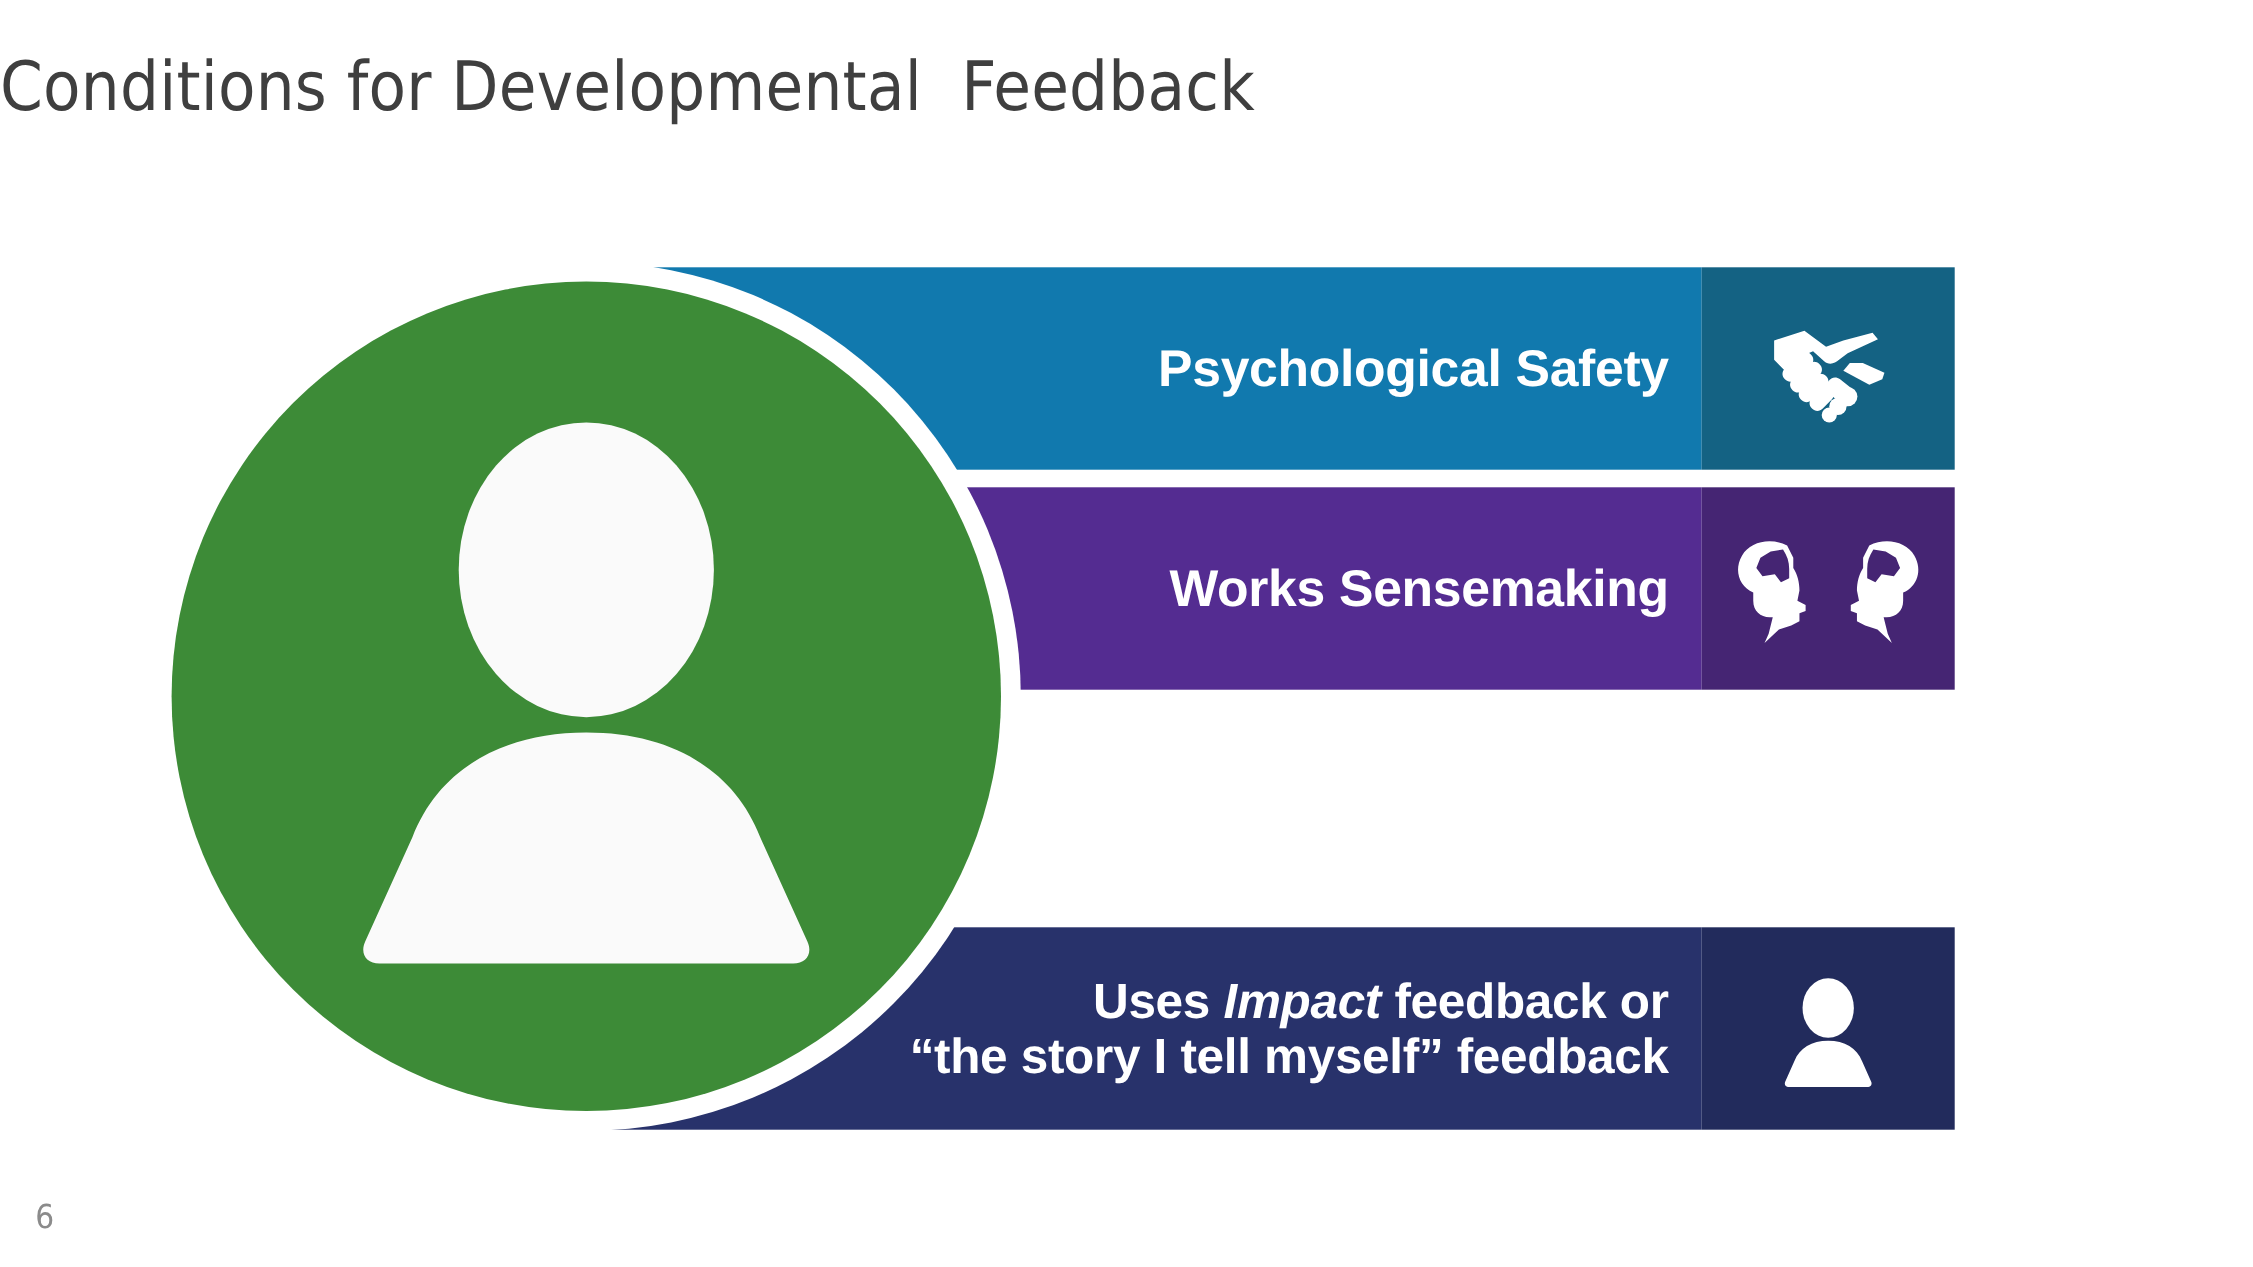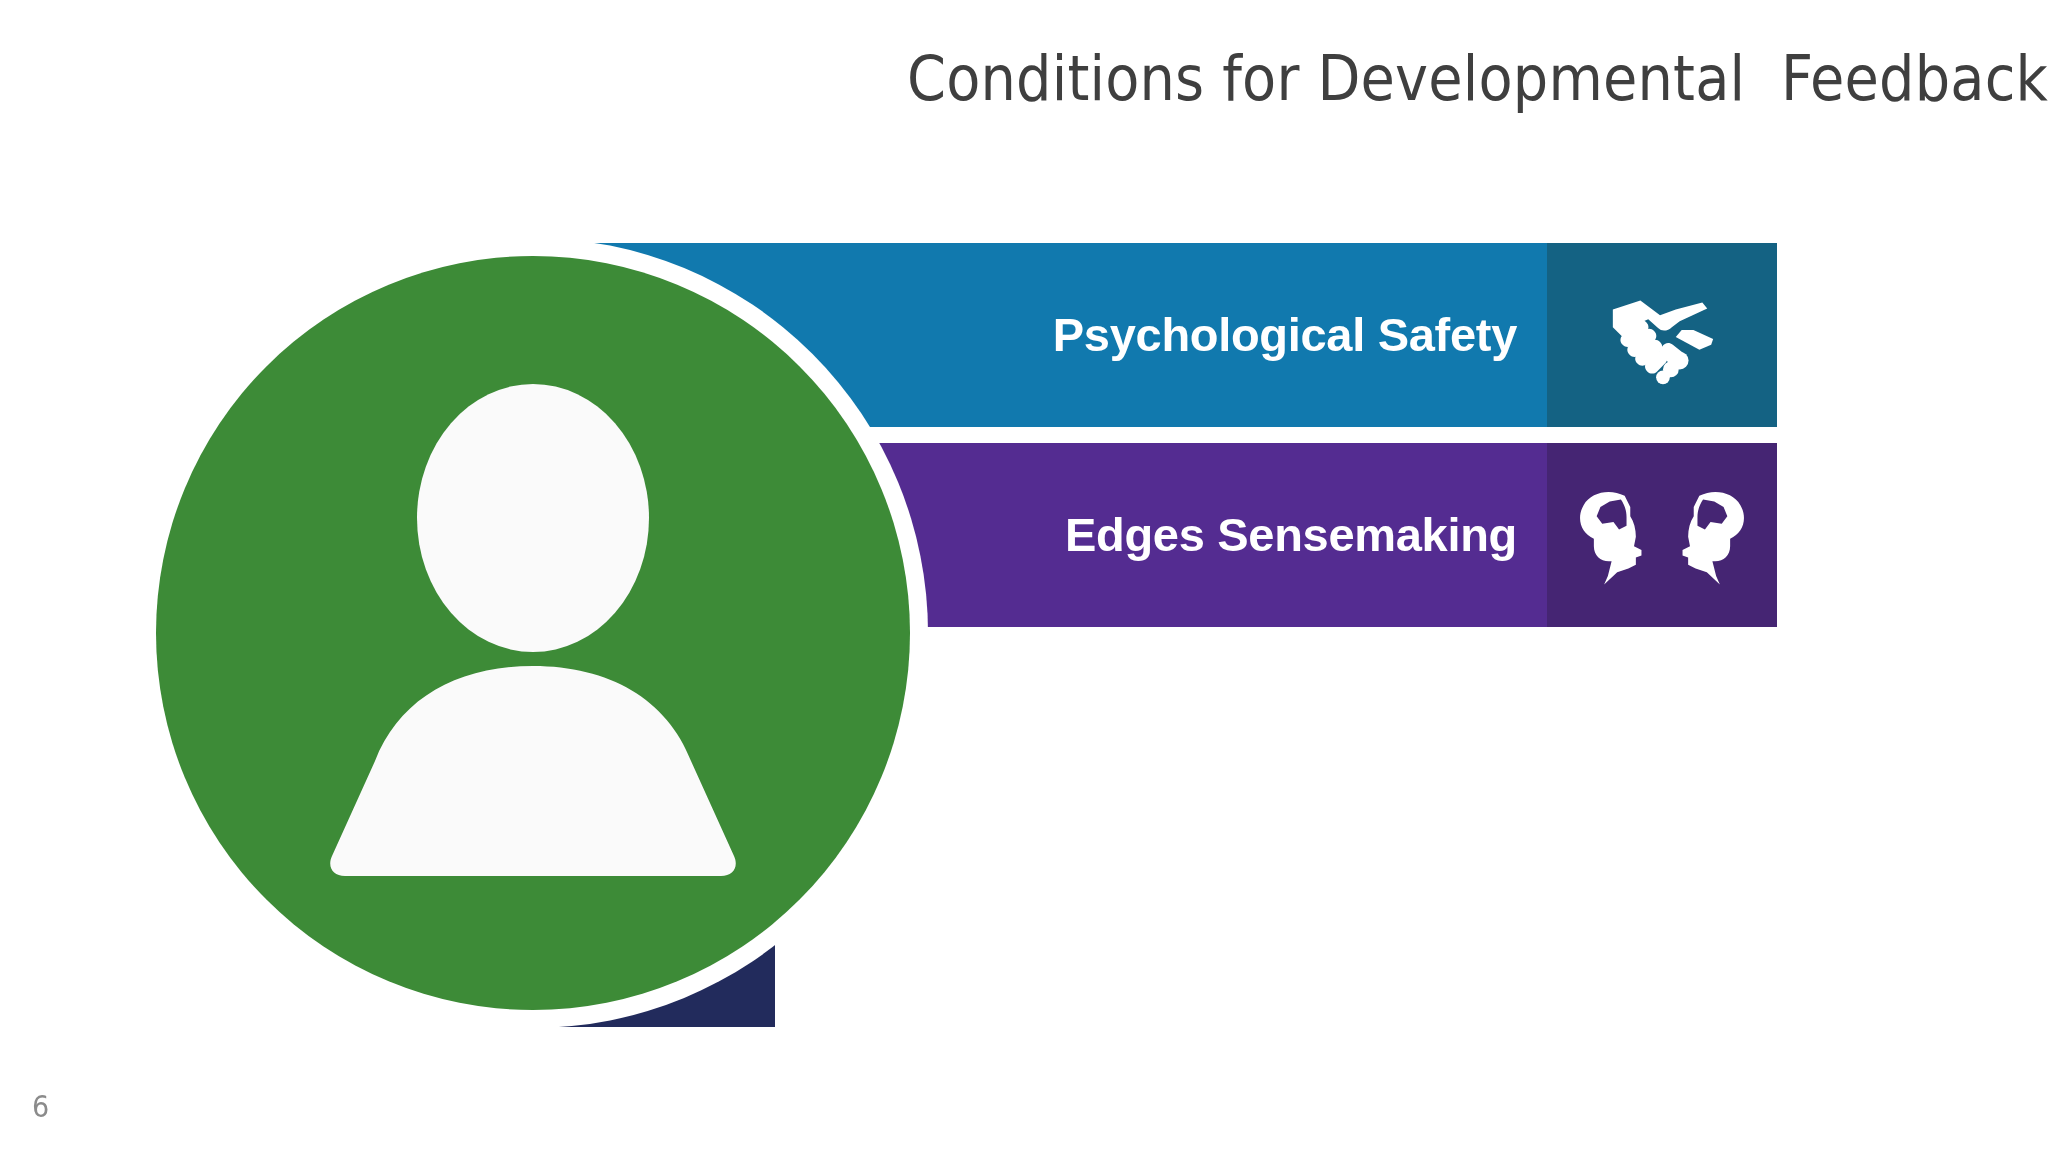--- a/index.html
+++ b/index.html
@@ -15,21 +15,21 @@
     width:2048px;height:1152px;
     background:#ffffff;
     overflow:hidden;
   }
 
   
   #title{
     position:absolute;
     left:0;top:42px;
     width:2048px;
-    text-align:right;
+    text-align:left;
     font-family:"DejaVu Sans Condensed","Liberation Sans",sans-serif;
     font-weight:400;
     font-size:62px;
     letter-spacing:0.2px;
     color:#3f3f3f;
     white-space:pre;
     font-stretch:condensed;
   }
 
   
@@ -142,21 +142,21 @@
             <circle cx="78" cy="86" r="9"></circle>
             <circle cx="69" cy="95" r="8"></circle>
             <circle cx="61" cy="103" r="7"></circle>
           </g>
         </svg>
       </div>
     </div>
 
     <div class="bar" id="bar1">
       <div class="bar-body">
-        <div class="bar-label">Edges Sensemaking</div>
+        <div class="bar-label">Works Sensemaking</div>
       </div>
       <div class="bar-icon">
         <svg viewBox="0 0 200 120" width="188" height="112" aria-hidden="true">
           <g fill="#ffffff">
 
             <g>
               <path d="M60 18 C44 10 24 14 16 28 C8 42 13 58 27 64 L27 72 C27 82 34 88 43 88 L46 88 L42 104 L38 113 L52 100 L64 96 L72 92 L72 84 L78 82 L78 76 L70 72 L72 62 C72 54 70 46 66 40 L66 30 Z
                        M56 22 C60 28 62 34 62 41 L62 50 L54 54 L48 46 L36 48 L30 40 L34 30 L44 24 Z"></path>
             </g>
 
@@ -164,20 +164,23 @@
               <path d="M60 18 C44 10 24 14 16 28 C8 42 13 58 27 64 L27 72 C27 82 34 88 43 88 L46 88 L42 104 L38 113 L52 100 L64 96 L72 92 L72 84 L78 82 L78 76 L70 72 L72 62 C72 54 70 46 66 40 L66 30 Z
                        M56 22 C60 28 62 34 62 41 L62 50 L54 54 L48 46 L36 48 L30 40 L34 30 L44 24 Z"></path>
             </g>
           </g>
         </svg>
       </div>
     </div>
 
 
     <div class="bar" id="bar3">
+      <div class="bar-body">
+        <div class="bar-label"><span><span>Uses </span><span class="ital">Impact</span><span> feedback or</span></span><br><span>“the story I tell myself” feedback</span></div>
+      </div>
       <div class="bar-icon">
         <svg viewBox="0 0 120 120" width="112" height="112" aria-hidden="true">
           <g fill="#ffffff">
             <ellipse cx="60" cy="40" rx="25" ry="29"></ellipse>
             <path d="M60 72 C44 72 32 79 27 92 L18 112 C17 115 19 117 22 117 L98 117 C101 117 103 115 102 112 L93 92 C88 79 76 72 60 72 Z"></path>
           </g>
         </svg>
       </div>
     </div>
 

